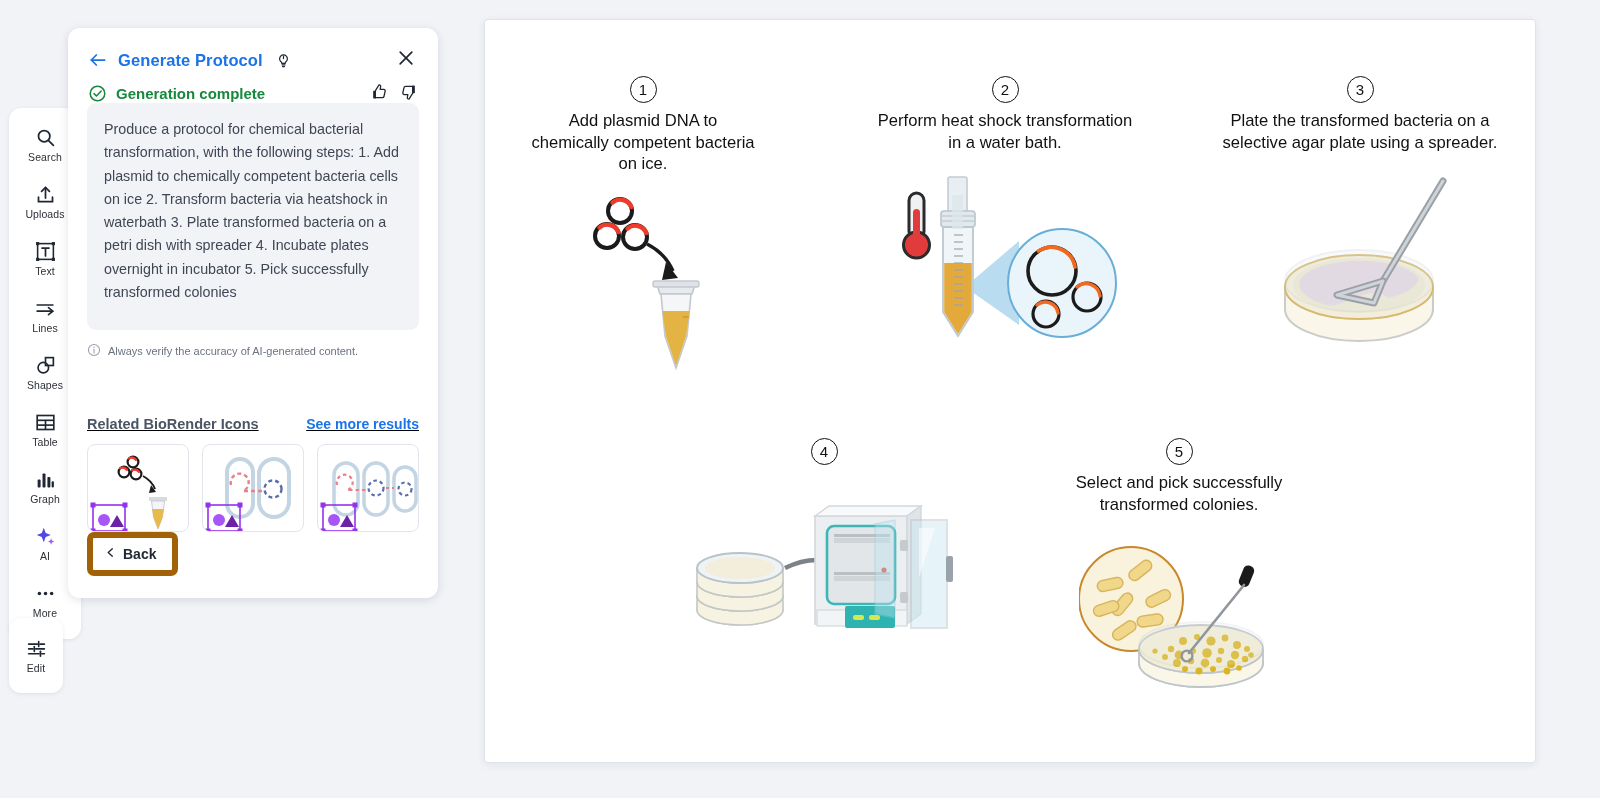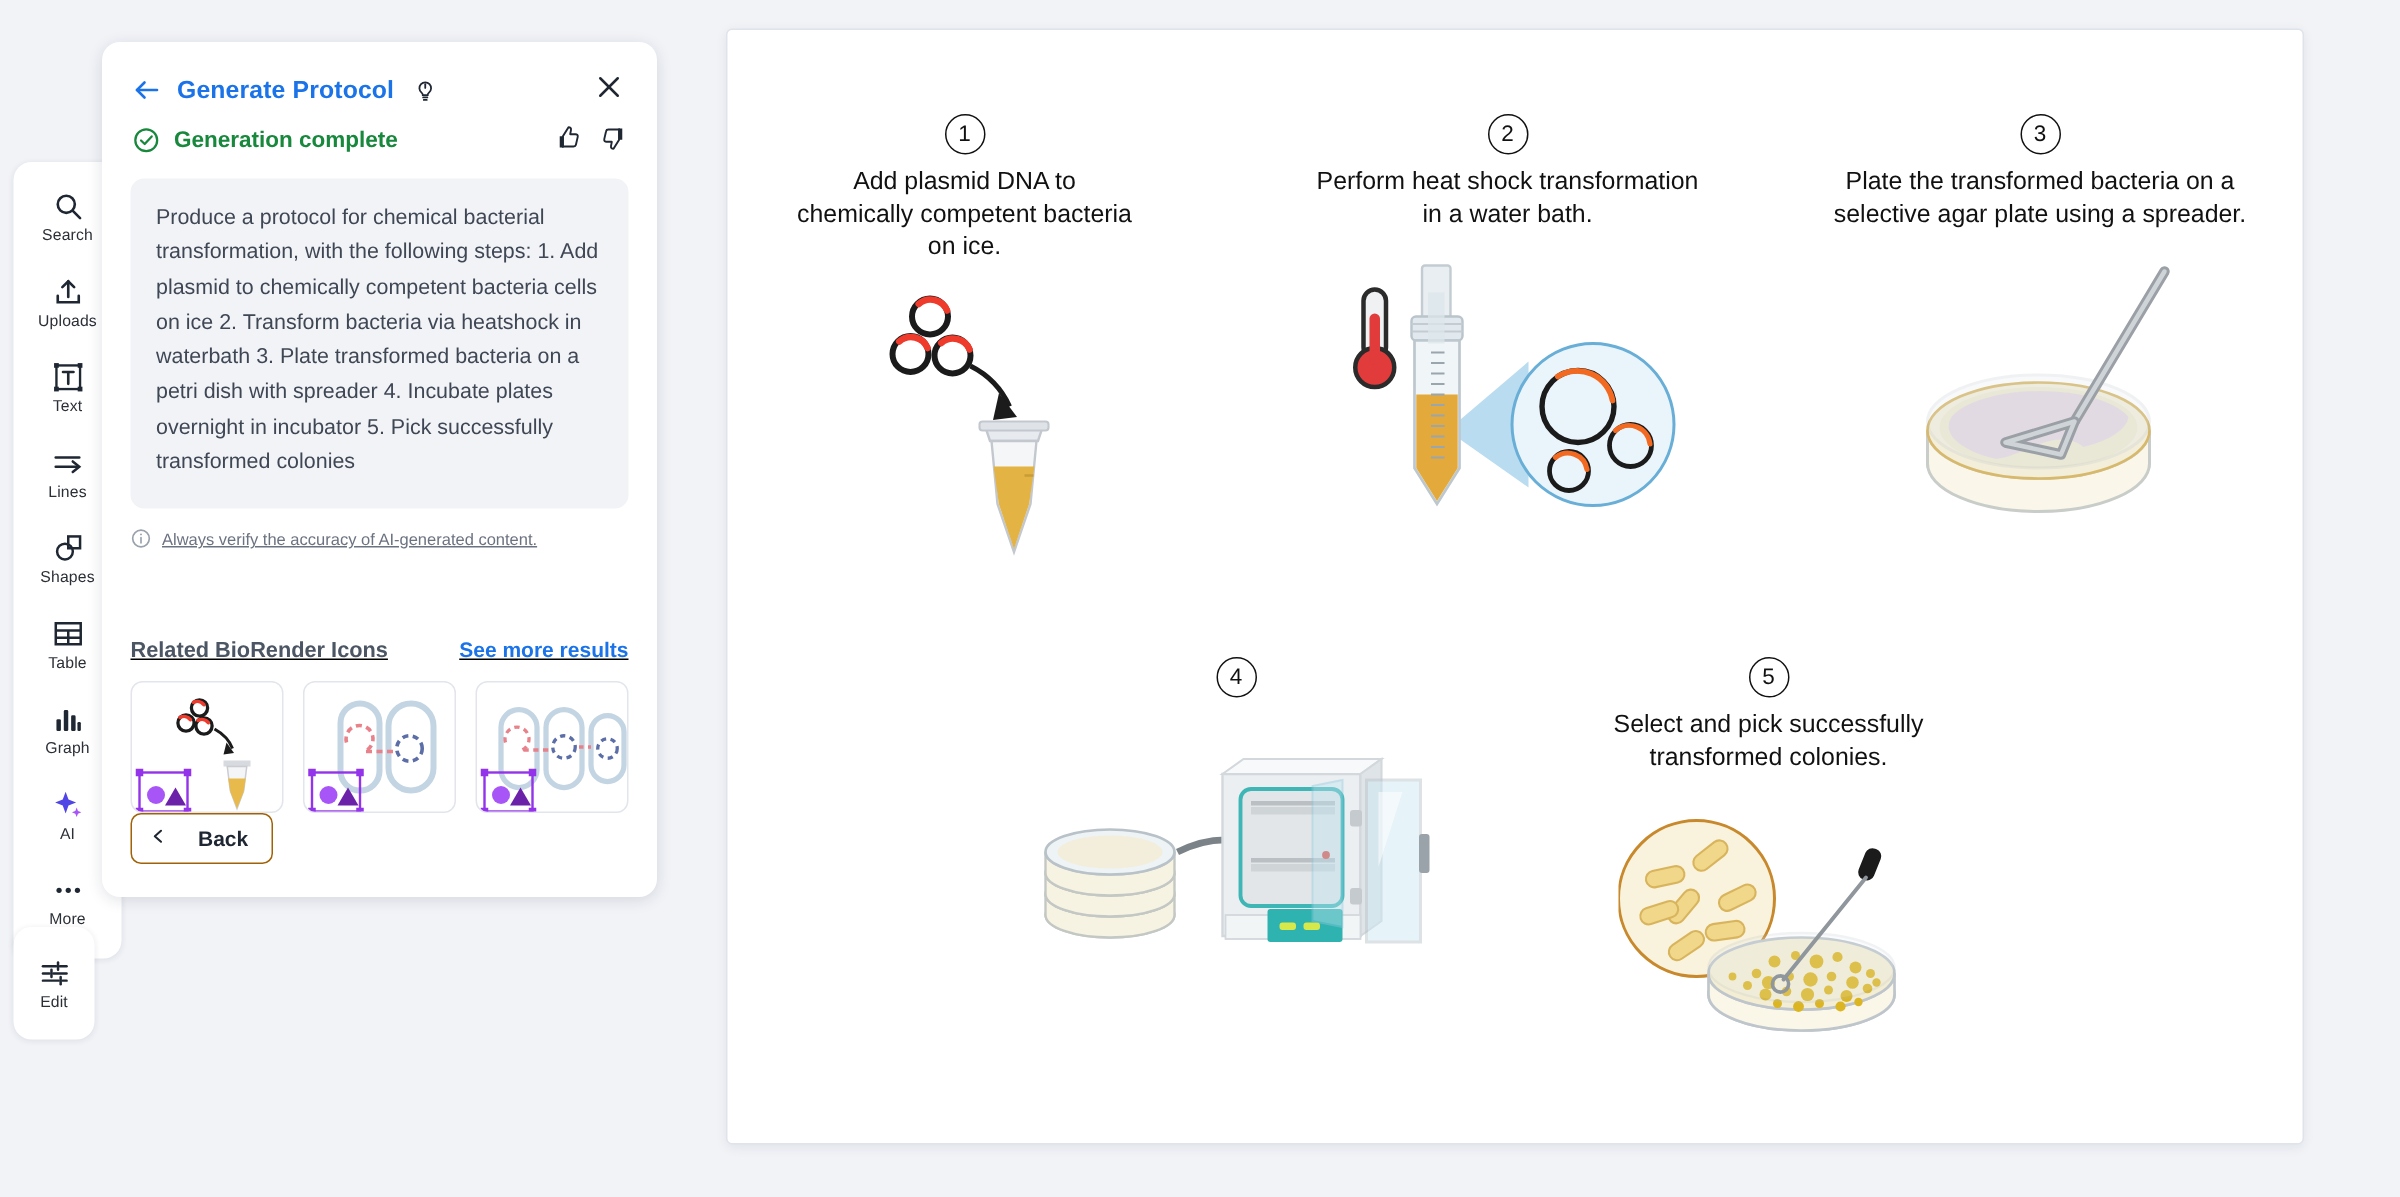--- a/index.html
+++ b/index.html
@@ -67,36 +67,36 @@
     display:flex; align-items:center;
     padding: 14px 20px 0 20px; position: relative; text-align: right;
   }
   .status-text {
     color: #17883c; font-size: 15px; font-weight: bold; margin-left: 9px;
   }
   .fb-icons { position:absolute; right: 20px; top: 13px; display:flex; gap: 12px; }
   .fb-icons span { cursor:pointer; display:flex; }
 
   .prompt-box {
-    margin: 16px 19px 0 19px;
+    margin: 0 19px 0 19px;
     background: #f1f3f7;
     border-radius: 9px;
     padding: 15px 17px 14px 17px;
     height: 288px;
     overflow: hidden;
   }
   .prompt-box p {
     font-size: 14.3px; line-height: 23.3px; color: #3f4754;
   }
 
   .disclaimer {
     display:flex; align-items:flex-start; gap: 7px;
     margin: 13px 19px 0 19px;
   }
-  .disclaimer span.txt { font-size: 11px; color: #6b7280; line-height: 14px; padding-top:1px;text-decoration:underline;}
+  .disclaimer span.txt { font-size: 11px; color: #6b7280; line-height: 14px; padding-top:1px;}
 
   .related-head {
     display:flex; align-items:baseline; justify-content:space-between;
     margin: 58px 19px 0 19px;
     text-decoration: underline;
   }
   .related-title { font-size: 14.5px; color: #4b5563; font-weight: bold; }
   .see-more { font-size: 14px; color: #1a73e8; cursor: pointer; font-weight: bold;}
 
   .thumbs { display:flex; gap: 13px; margin: 12px 19px 0 19px; }
@@ -107,22 +107,22 @@
     border-radius: 8px;
     position: relative; overflow: hidden; cursor: pointer;
   }
 
   .panel-foot {
     margin-top: auto;
     display:flex; align-items:center;
     padding: 0 19px 22px 19px;
   }
   .btn-back {
-    display:flex; align-items:flex-start; gap:21px;
-    border: 1px solid #a16207; background:#fff;
+    display:flex; align-items:flex-start; gap:7px;
+    border: 6px solid #a16207; background:#fff;
     border-radius: 7px; padding: 8px 16px 8px 12px;
     font-size: 14px; color: #1f2733; cursor: pointer; font-weight:bold;
   }
   .foot-right { margin-left: auto; display:flex; align-items:center; gap: 18px;}
   .btn-feedback { font-size: 14px; color: #1a73e8; cursor:pointer; font-weight:bold;}
   .btn-done {
     background:#1a85f5; color:#fff; border:none; border-radius:7px;
     padding: 9px 19px; font-size: 14px; cursor:pointer; font-weight:bold;
     font-family:"Liberation Sans", sans-serif;
   }

